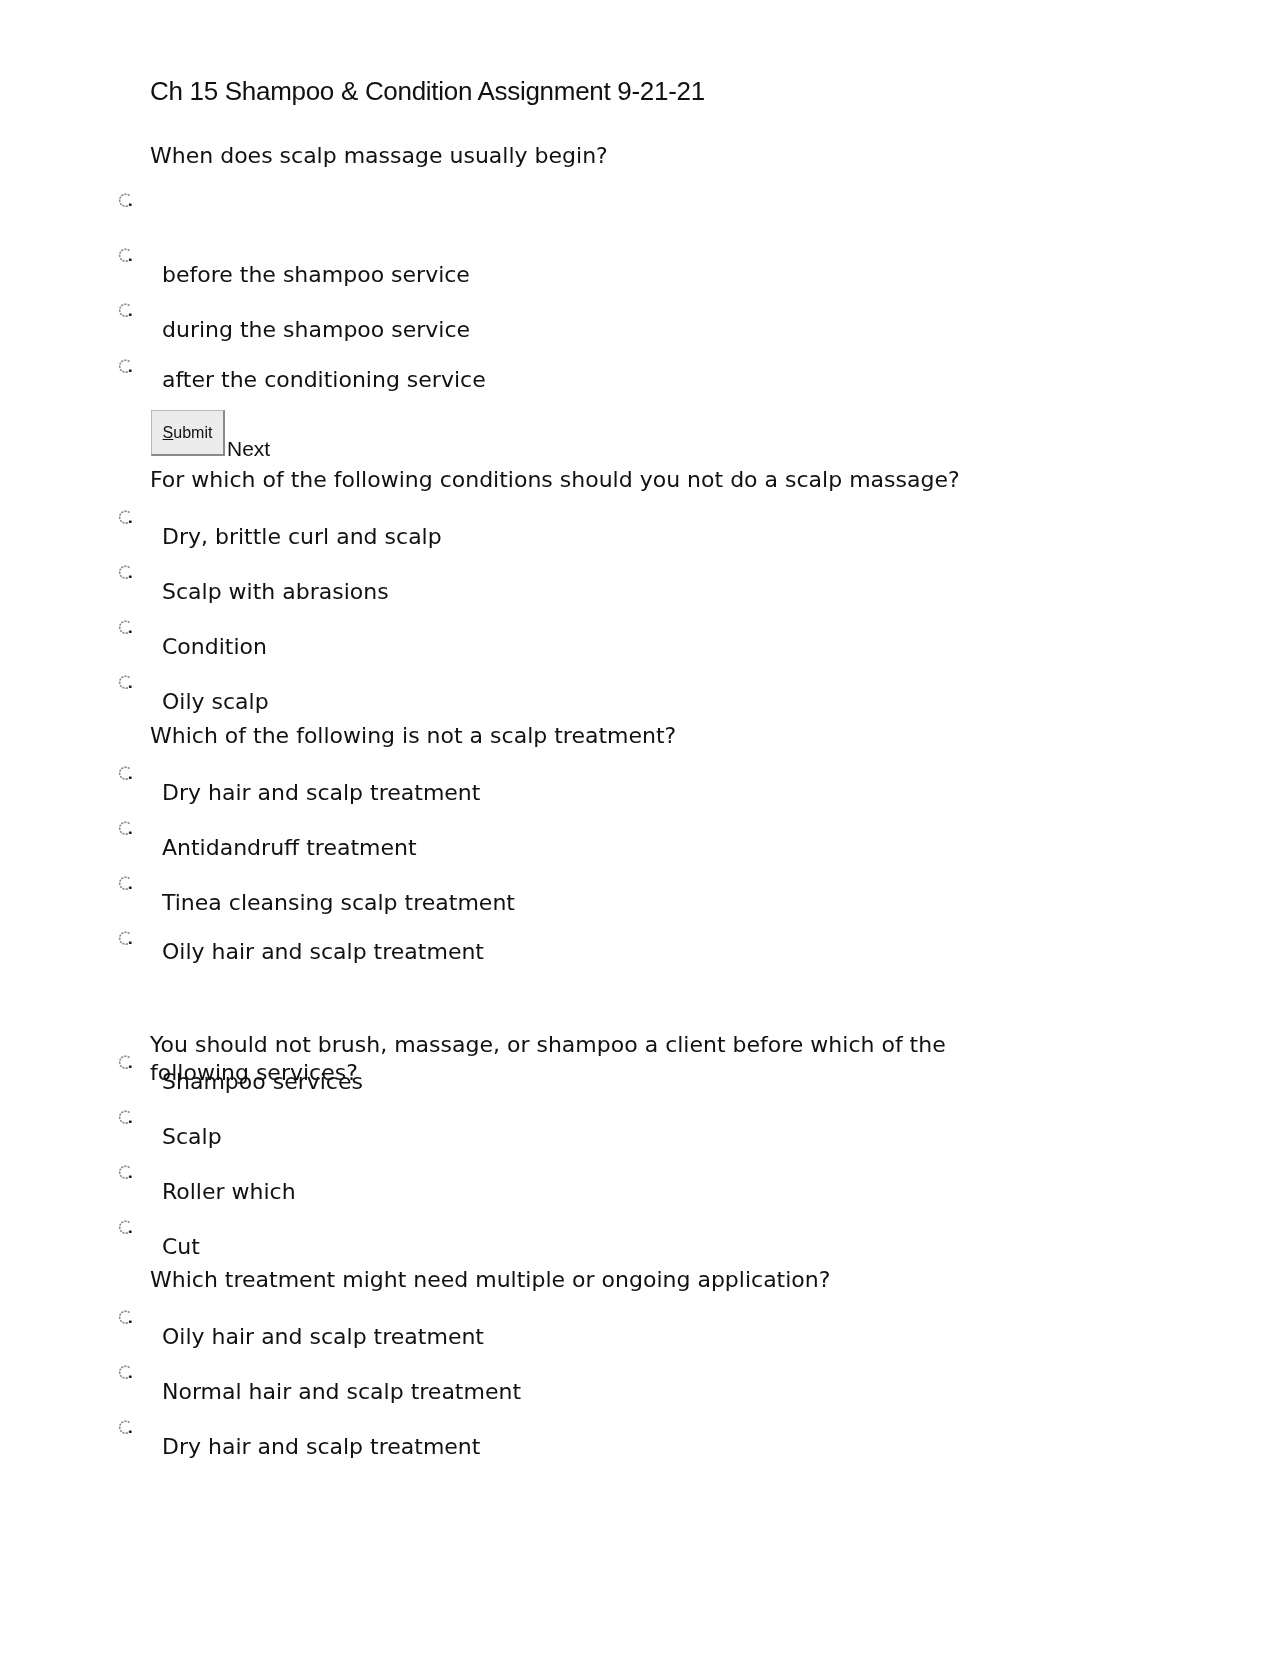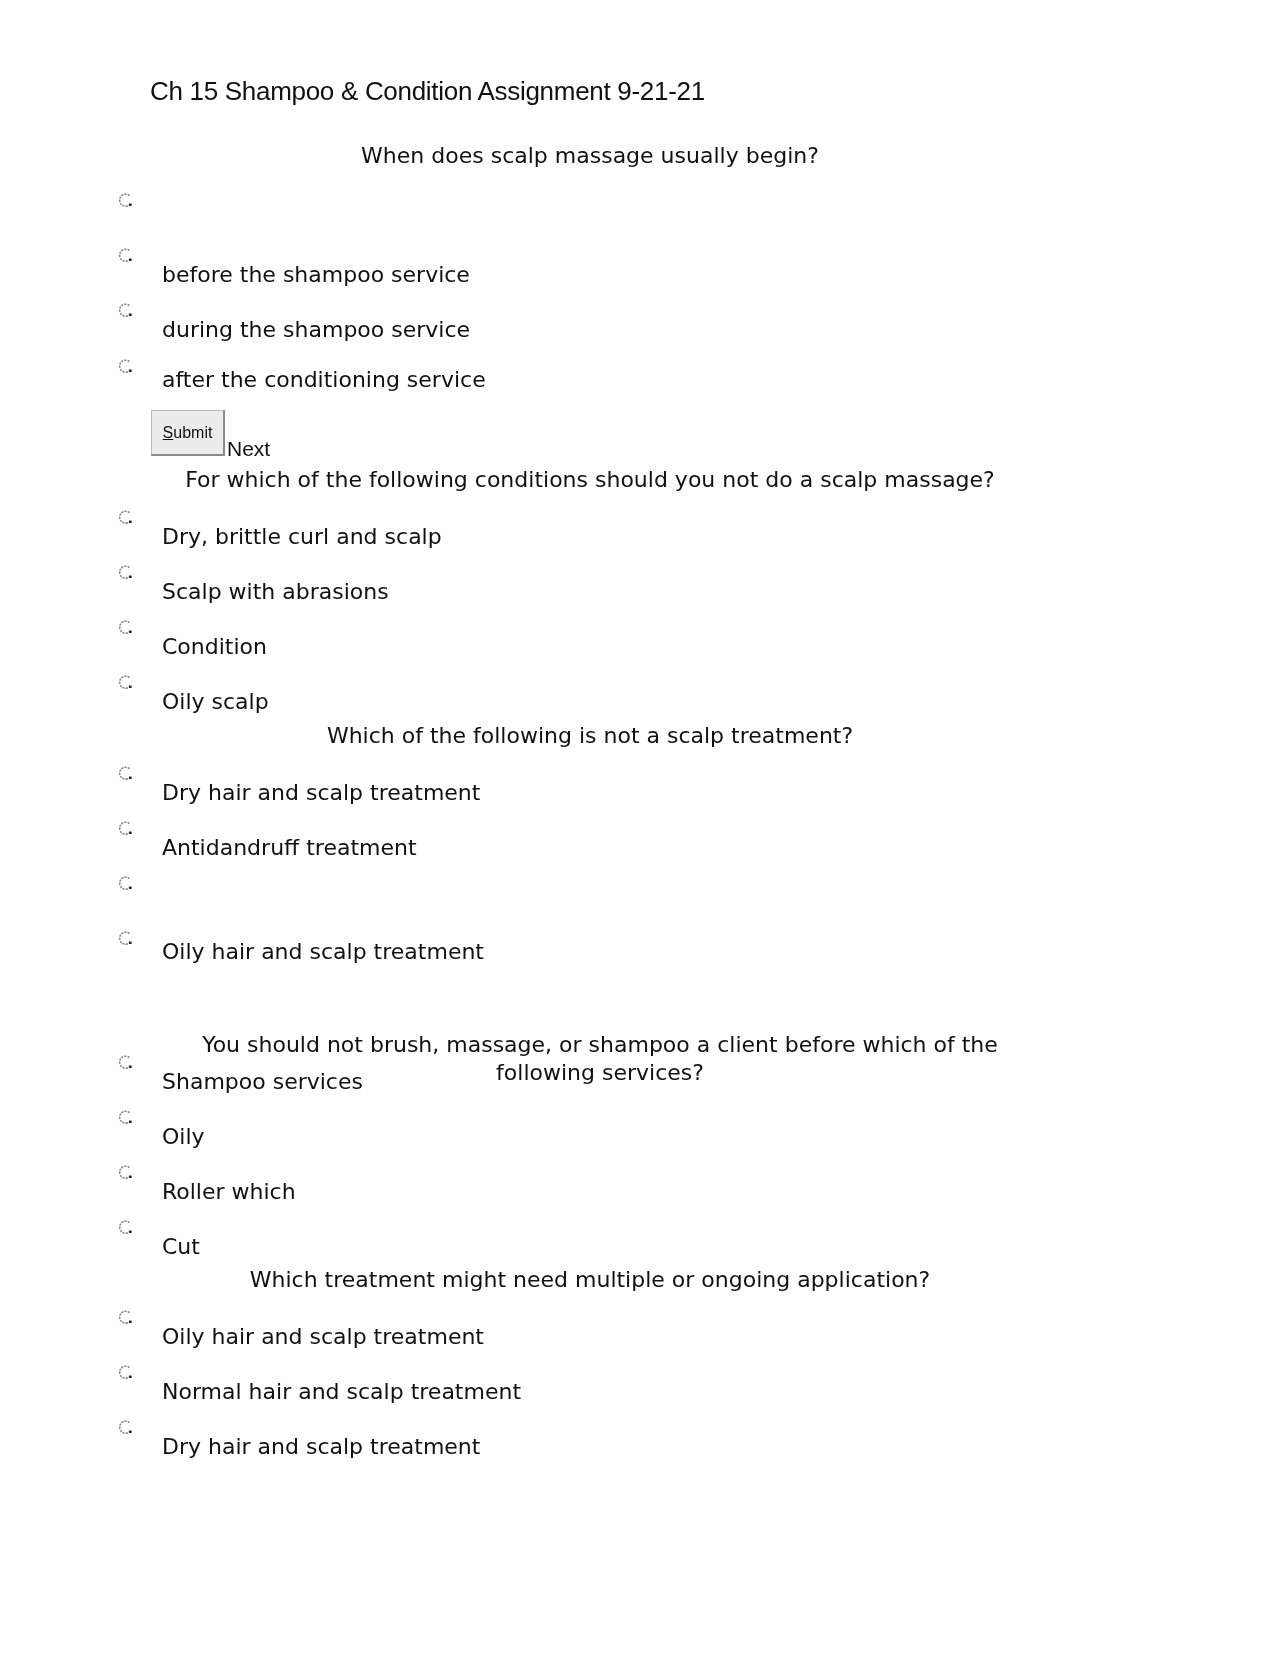--- a/index.html
+++ b/index.html
@@ -1,20 +1,20 @@
 <!DOCTYPE html>
 <html><head>
 <meta charset="utf-8">
 <style>
   html, body { margin: 0; padding: 0; background: #ffffff; }
   body { width: 1280px; height: 1656px; position: relative; overflow: hidden;
          font-family: "DejaVu Sans", sans-serif; color: #111; }
   .title { position: absolute; left: 150px; top: 76px; font-family: "Liberation Sans", sans-serif;
            font-size: 26px; letter-spacing: -0.3px; color: #111; }
-  .question { position: absolute; left: 150px; font-size: 22px; line-height: 28px; width: 880px; text-align: center; }
+  .question { position: absolute; left: 150px; font-size: 22px; line-height: 28px; width: 880px; }
   .option { position: absolute; left: 118px; height: 34px; width: 700px; }
   .radio { position: absolute; left: 0; top: 0; width: 15px; height: 15px; }
   .radio svg { display: block; }
   .option-label { position: absolute; left: 44px; top: 14px; font-size: 22px; white-space: nowrap; }
   .submit-btn { position: absolute; left: 151px; top: 410px; width: 74px; height: 46px;
                 background: #ececec; border: 1px solid #b8b8b8; border-right: 2px solid #8a8a8a;
                 border-bottom: 2px solid #8a8a8a; box-sizing: border-box;
                 font-family: "Liberation Sans", sans-serif; font-size: 16px; color: #111;
                 display: flex; align-items: center; justify-content: center; padding: 0; cursor: pointer; }
   .submit-btn .ul { text-decoration: underline; }
@@ -124,20 +124,21 @@
       </svg>
     </span>
   <span class="option-label">Antidandruff treatment</span>
 </div>
 <div class="option" style="top:876px;">
   <span class="radio">
       <svg width="15" height="15">
         <use href="#radio-glyph"></use>
       </svg>
     </span>
+  <span class="option-label">Tinea cleansing scalp treatment</span>
 </div>
 <div class="option" style="top:931px;">
   <span class="radio">
       <svg width="15" height="15">
         <use href="#radio-glyph"></use>
       </svg>
     </span>
   <span class="option-label" style="top:8px;">Oily hair and scalp treatment</span>
 </div>
 
@@ -149,21 +150,21 @@
       </svg>
     </span>
   <span class="option-label">Shampoo services</span>
 </div>
 <div class="option" style="top:1110px;">
   <span class="radio">
       <svg width="15" height="15">
         <use href="#radio-glyph"></use>
       </svg>
     </span>
-  <span class="option-label">Oily</span>
+  <span class="option-label">Scalp</span>
 </div>
 <div class="option" style="top:1165px;">
   <span class="radio">
       <svg width="15" height="15">
         <use href="#radio-glyph"></use>
       </svg>
     </span>
   <span class="option-label">Roller which</span>
 </div>
 <div class="option" style="top:1220px;">

